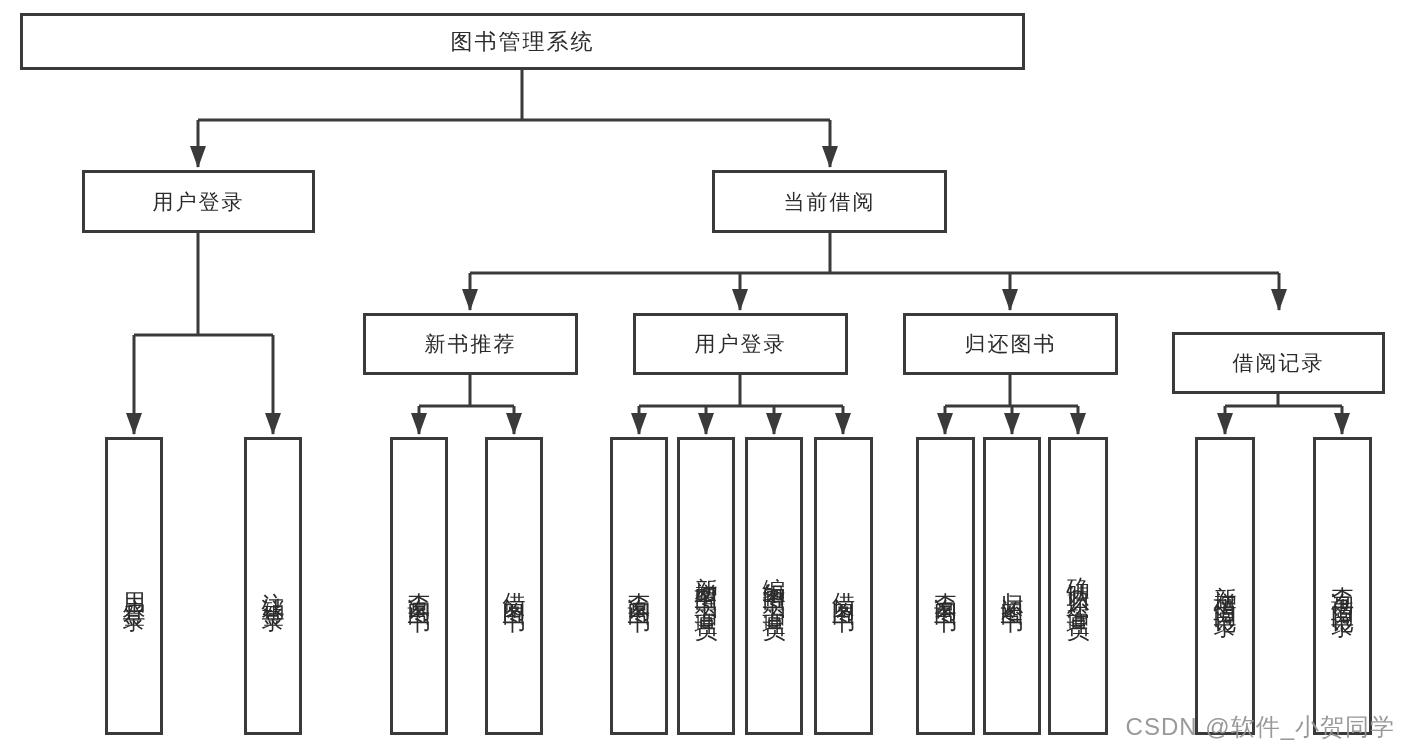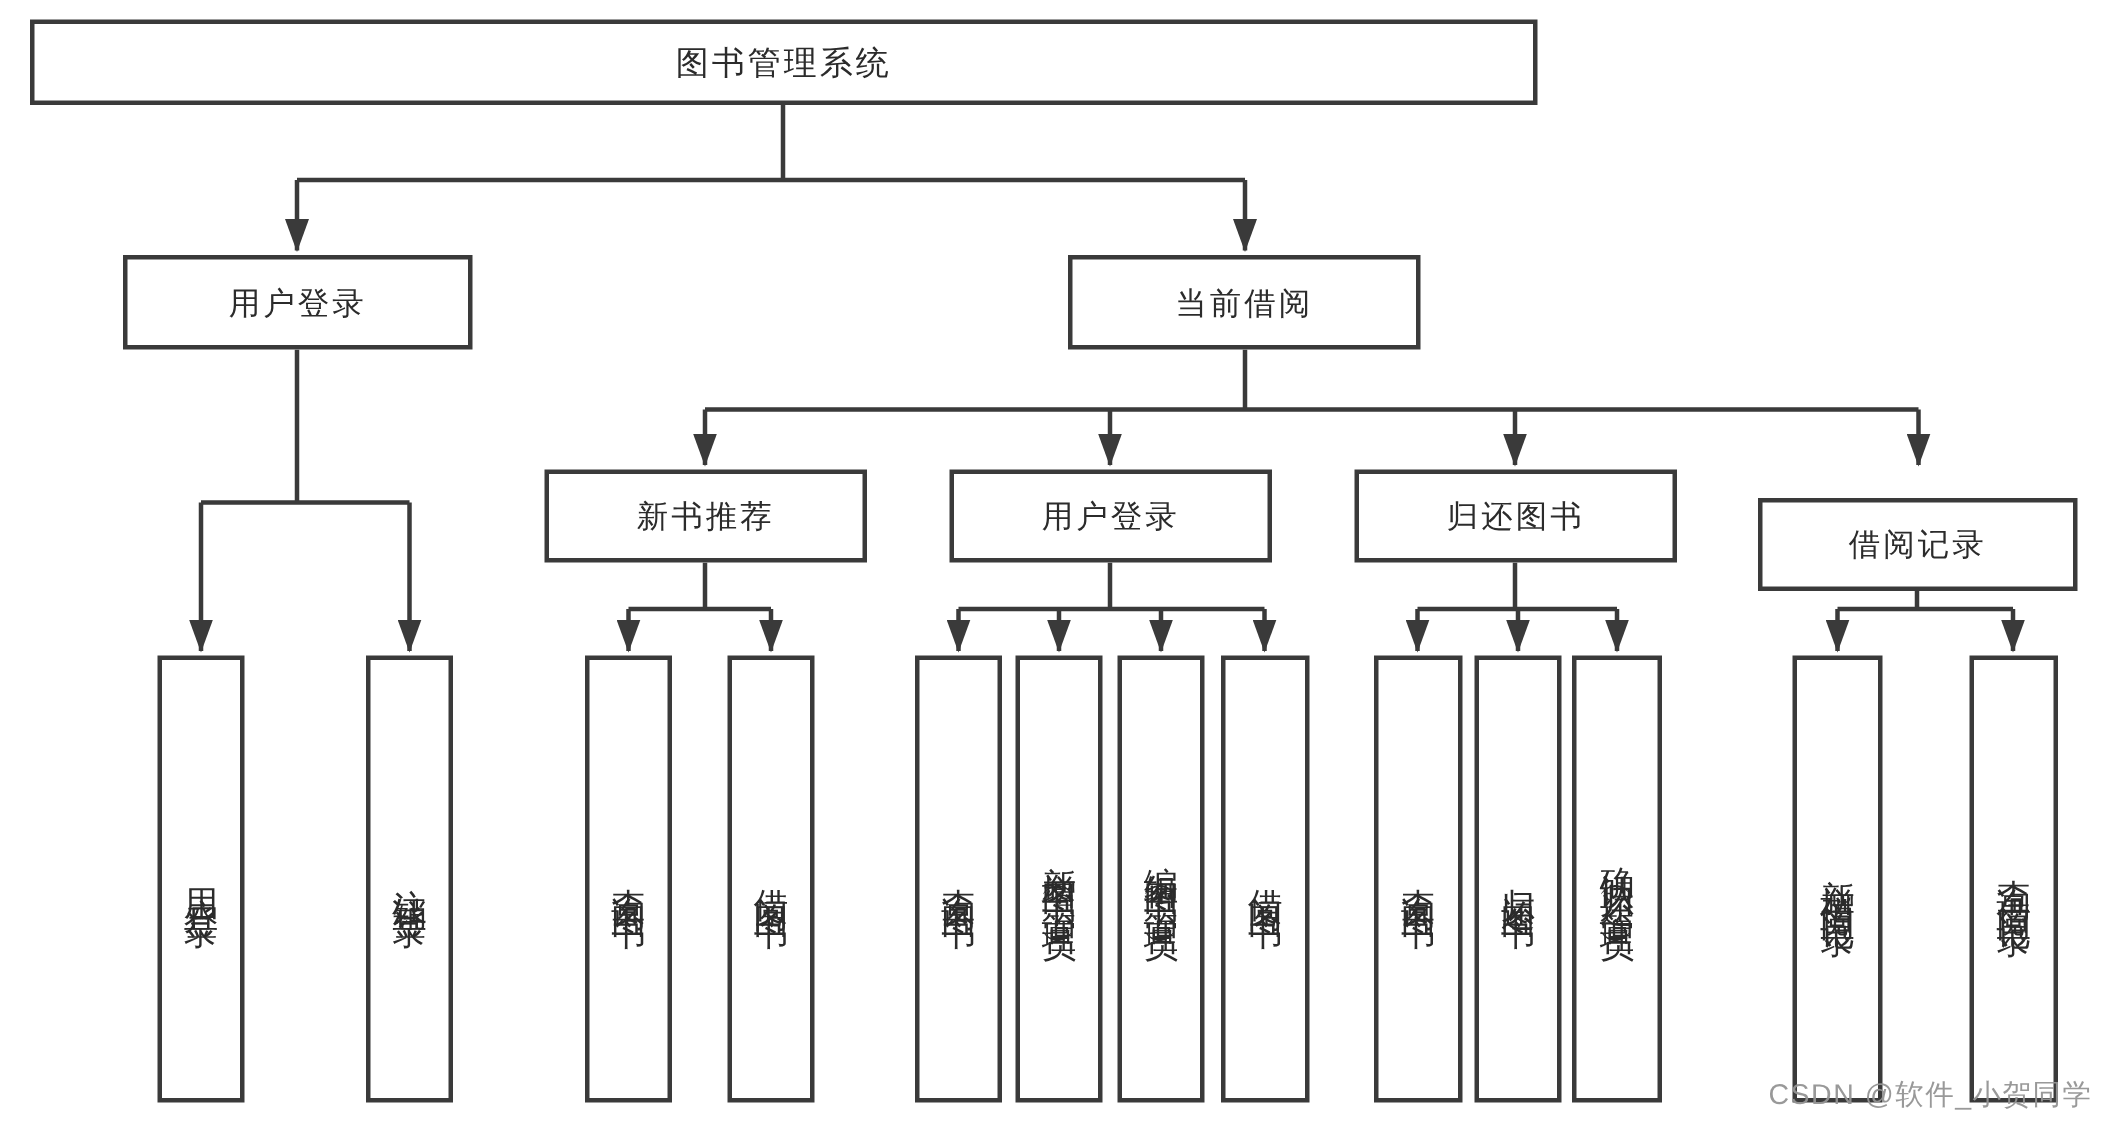--- a/index.html
+++ b/index.html
@@ -40,21 +40,21 @@
     text-orientation: mixed;
     font-size: 23px;
     letter-spacing: 6px;
     line-height: 1;
     white-space: nowrap;
   }
   .watermark {
     position: absolute;
     right: 10px;
     bottom: 4px;
-    font-size: 19px;
+    font-size: 24px;
     letter-spacing: 1px;
     color: rgba(148, 148, 148, 0.95);
     white-space: nowrap;
     z-index: 5;
   }
 </style>
 </head>
 <body>
 
 <div class="stage">

